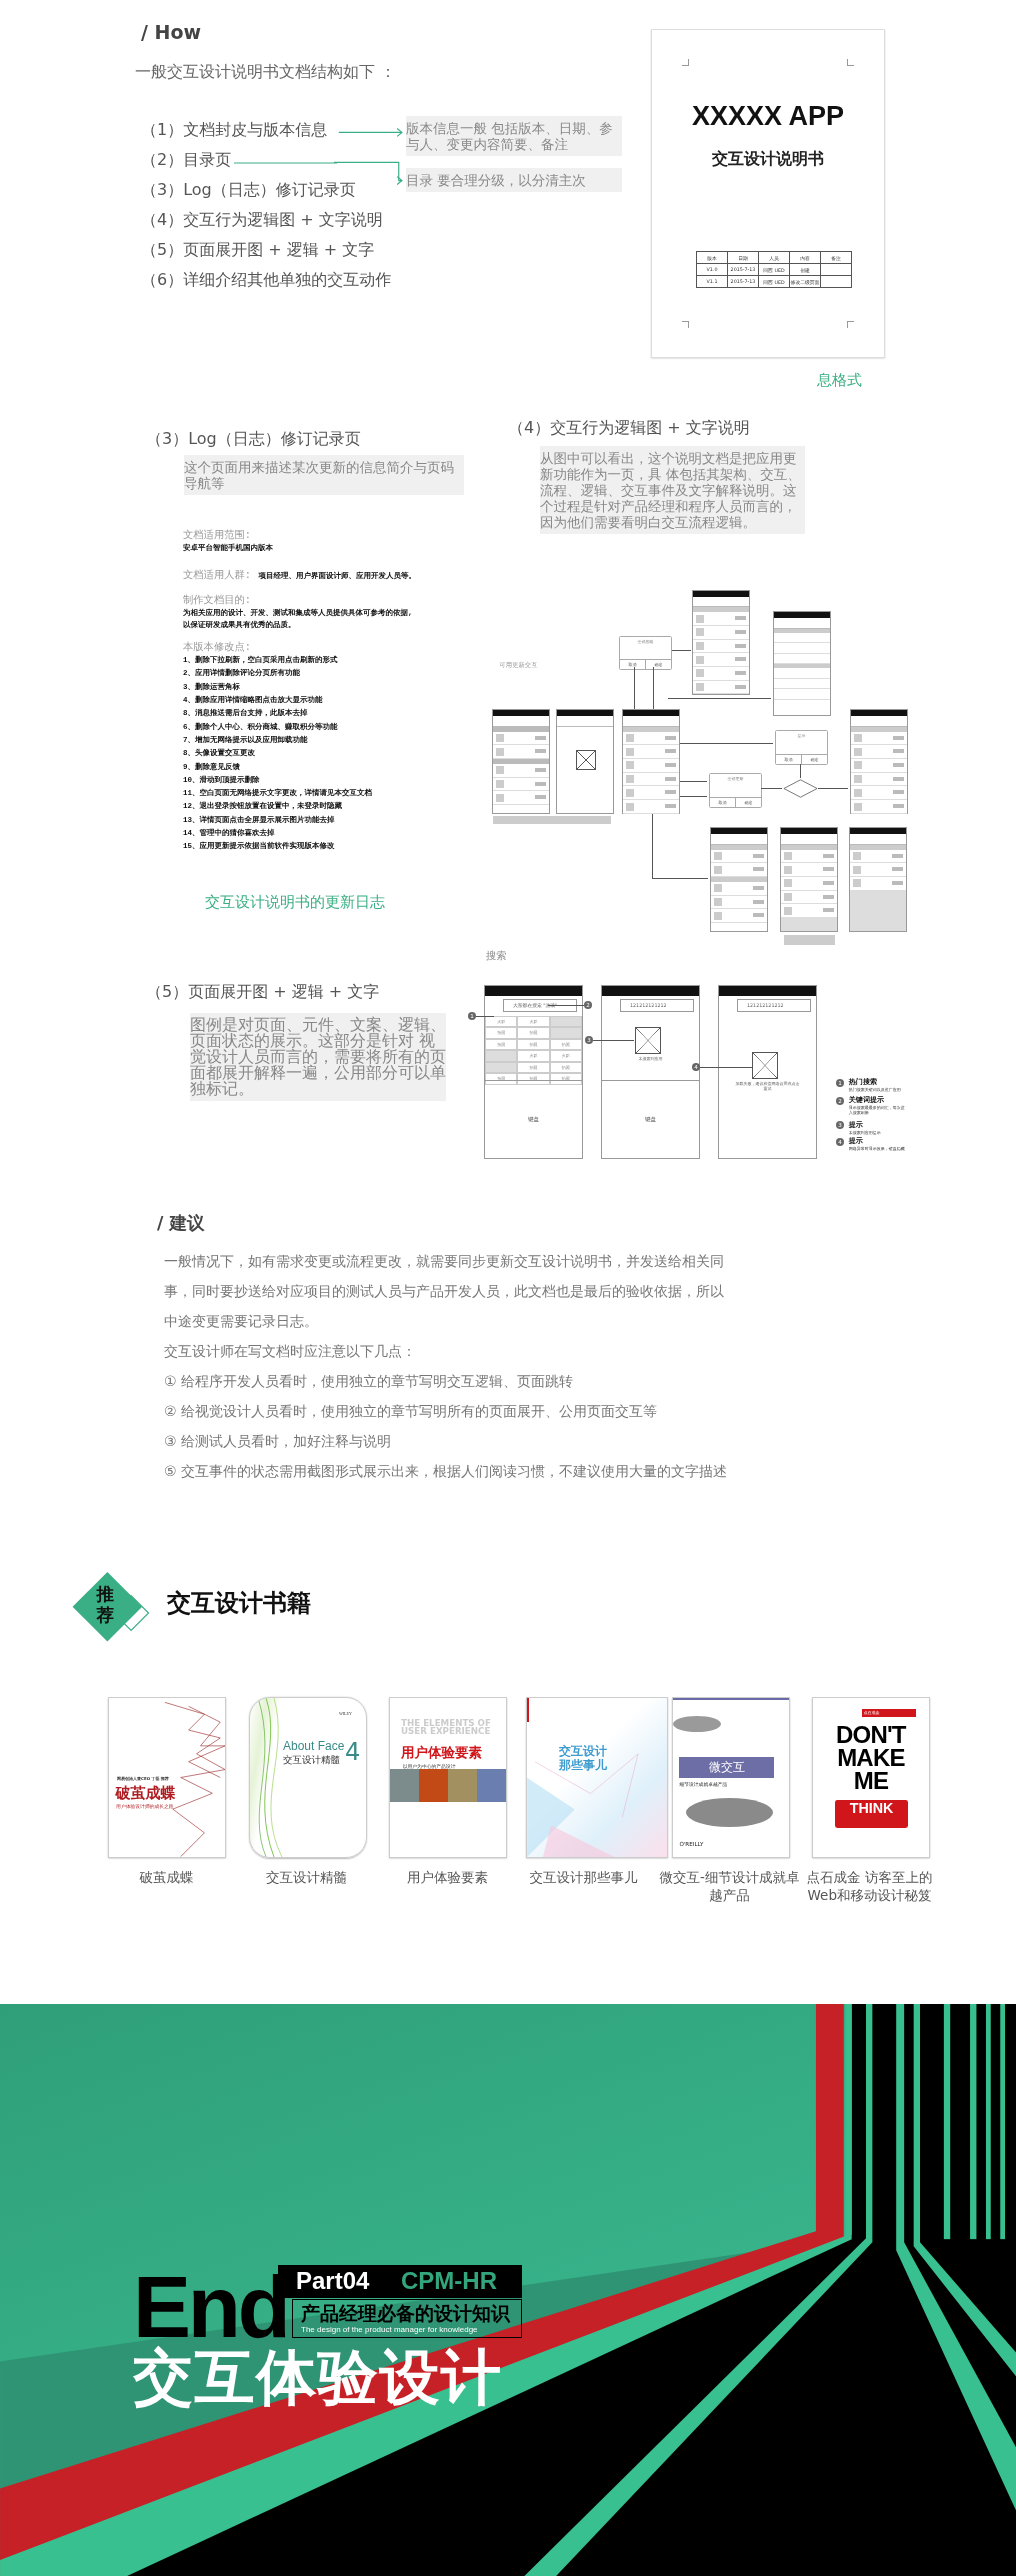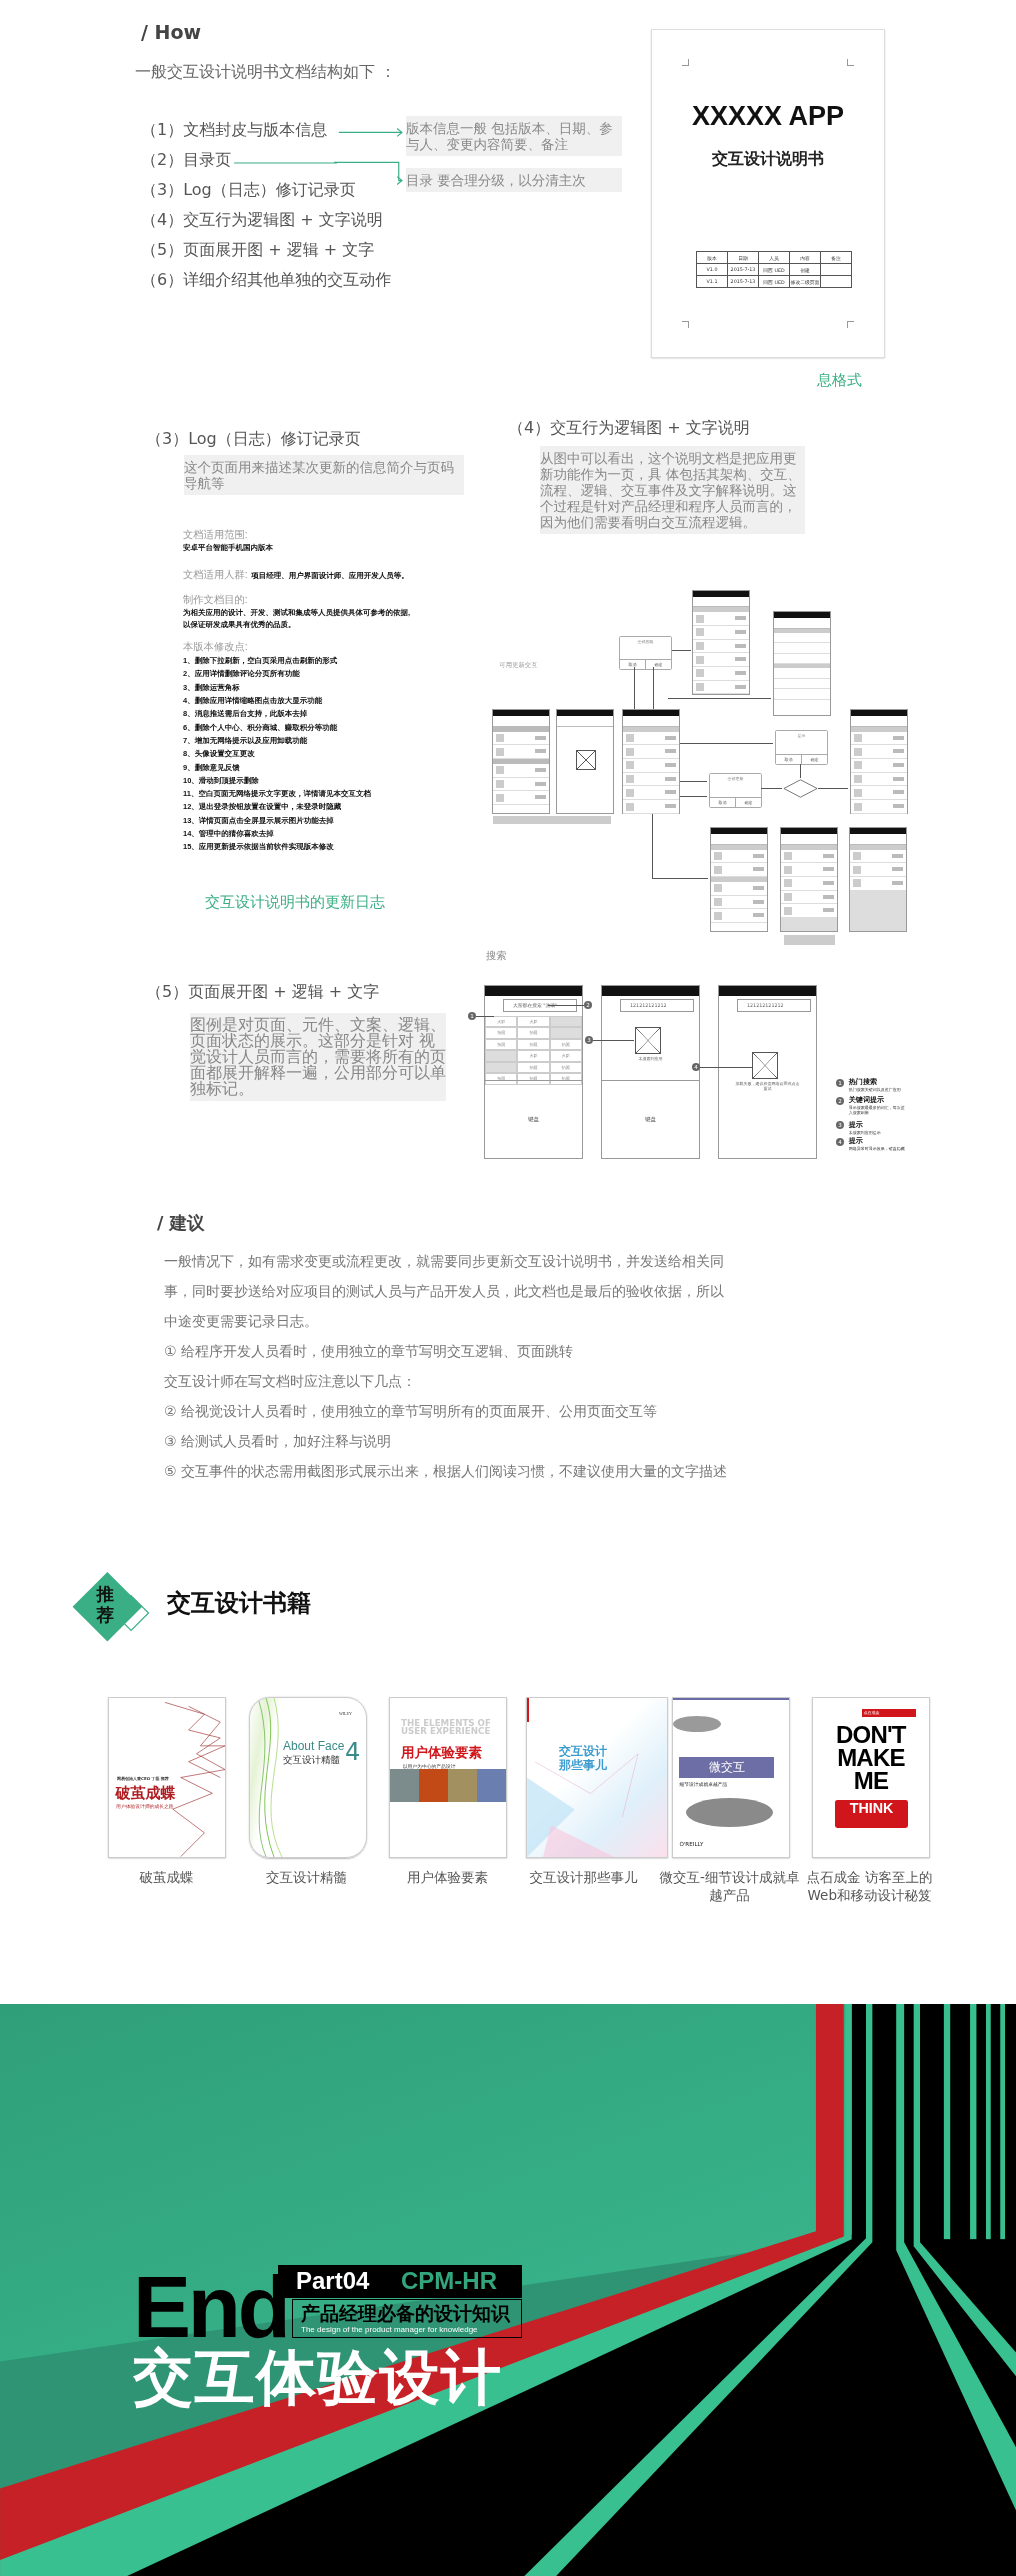--- a/index.html
+++ b/index.html
@@ -12,21 +12,21 @@
   .note{background:#f0f0f0;color:#888;font-size:13.5px;line-height:16px;padding:4px 0;}
   .green{color:#3aae84;}
   
   .docpage{left:651px;top:29px;width:232px;height:327px;background:#fff;border:0.8px solid #ddd;box-shadow:0 0.8px 1.6px #ccc;}
   .corner{position:absolute;width:6.4px;height:6.4px;border-color:#999;border-style:solid;border-width:0;}
   .doc-title{position:absolute;left:0;right:0;top:71px;text-align:center;font-size:27px;font-weight:bold;color:#111;font-family:"Liberation Sans",sans-serif;}
   .doc-sub{position:absolute;left:0;right:0;top:119px;text-align:center;font-size:16px;font-weight:bold;color:#222;}
   .doc-table{position:absolute;left:44px;top:221px;border-collapse:collapse;font-size:4.8px;color:#333;}
   .doc-table td{border:0.8px solid #555;width:30px;height:11px;text-align:center;padding:0;}
   .sec-title{font-size:16px;color:#555;white-space:nowrap;}
-  .log-block{font-family:Liberation Sans, sans-serif;}
+  .log-block{font-family:Liberation Mono, monospace;}
   .log-label{font-size:10.3px;color:#999;}
   .log-text{font-size:7.5px;color:#111;font-weight:bold;line-height:12px;}
   .log-list{font-size:7.5px;color:#111;font-weight:bold;line-height:13.3px;}
   
   .wf{position:absolute;background:#fff;border:0.8px solid #999;}
   .wf .bar{height:6.4px;background:#111;}
   .wf .hdr{height:9.5px;border-bottom:0.8px solid #bbb;}
   .wf .row{height:12.7px;border-bottom:0.8px solid #ddd;position:relative;}
   .wf .row::before{content:"";position:absolute;left:3.2px;top:2.4px;width:8px;height:8px;background:#ccc;}
   .wf .row::after{content:"";position:absolute;right:3.2px;top:4px;width:11px;height:4px;background:#bbb;}
@@ -354,22 +354,22 @@
   <div class="legend-item" style="left:12.7px;top:41px;"><span>提示</span><small>未搜索到应用提示</small></div>
   <div class="num-dot" style="left:0;top:59px;">4</div>
   <div class="legend-item" style="left:12.7px;top:57px;width:64px;"><span>提示</span><small>网络异常时显示效果，键盘隐藏</small></div>
 </div>
 
 <div class="abs" style="left:157px;top:1211px;font-size:17.5px;font-weight:bold;color:#444;">/ 建议</div>
 <div class="abs advice" style="top:1246px;">
   <div>一般情况下，如有需求变更或流程更改，就需要同步更新交互设计说明书，并发送给相关同</div>
   <div>事，同时要抄送给对应项目的测试人员与产品开发人员，此文档也是最后的验收依据，所以</div>
   <div>中途变更需要记录日志。</div>
+  <div>交互设计师在写文档时应注意以下几点：</div>
   <div>①  给程序开发人员看时，使用独立的章节写明交互逻辑、页面跳转</div>
-  <div>交互设计师在写文档时应注意以下几点：</div>
   <div>②  给视觉设计人员看时，使用独立的章节写明所有的页面展开、公用页面交互等</div>
   <div>③  给测试人员看时，加好注释与说明</div>
   <div>⑤  交互事件的状态需用截图形式展示出来，根据人们阅读习惯，不建议使用大量的文字描述</div>
 </div>
 
 <div class="abs" style="left:71px;top:1570px;width:87px;height:75px;">
   <svg width="87" height="75" style="position:absolute;left:0;top:0;" viewBox="0 0 110 94">
     <polygon points="30,32 52,54 30,76 8,54" fill="none" stroke="#3aae84" stroke-width="1.5" transform="translate(46,0)"></polygon>
     <polygon points="44,8 88,52 44,96 0,52" fill="#3aae84" transform="translate(2,-6)"></polygon>
   </svg>

